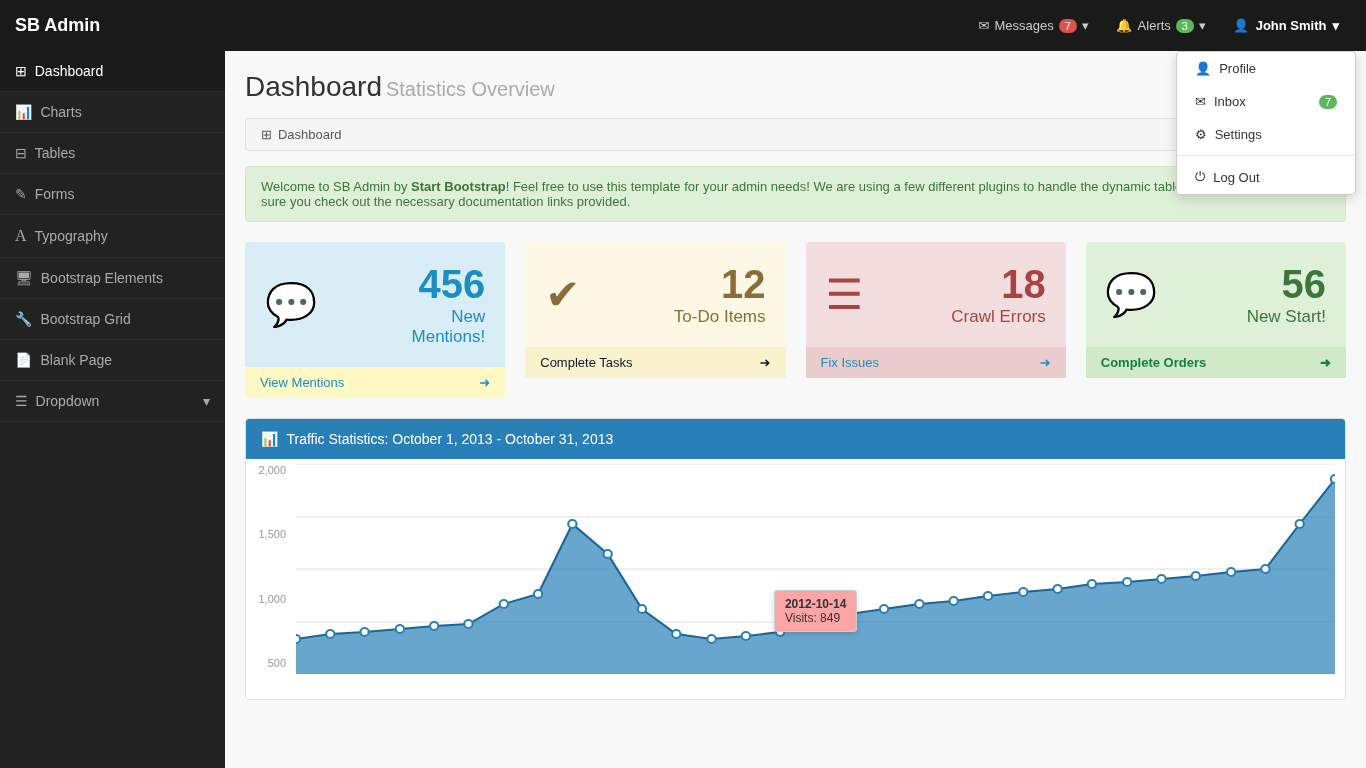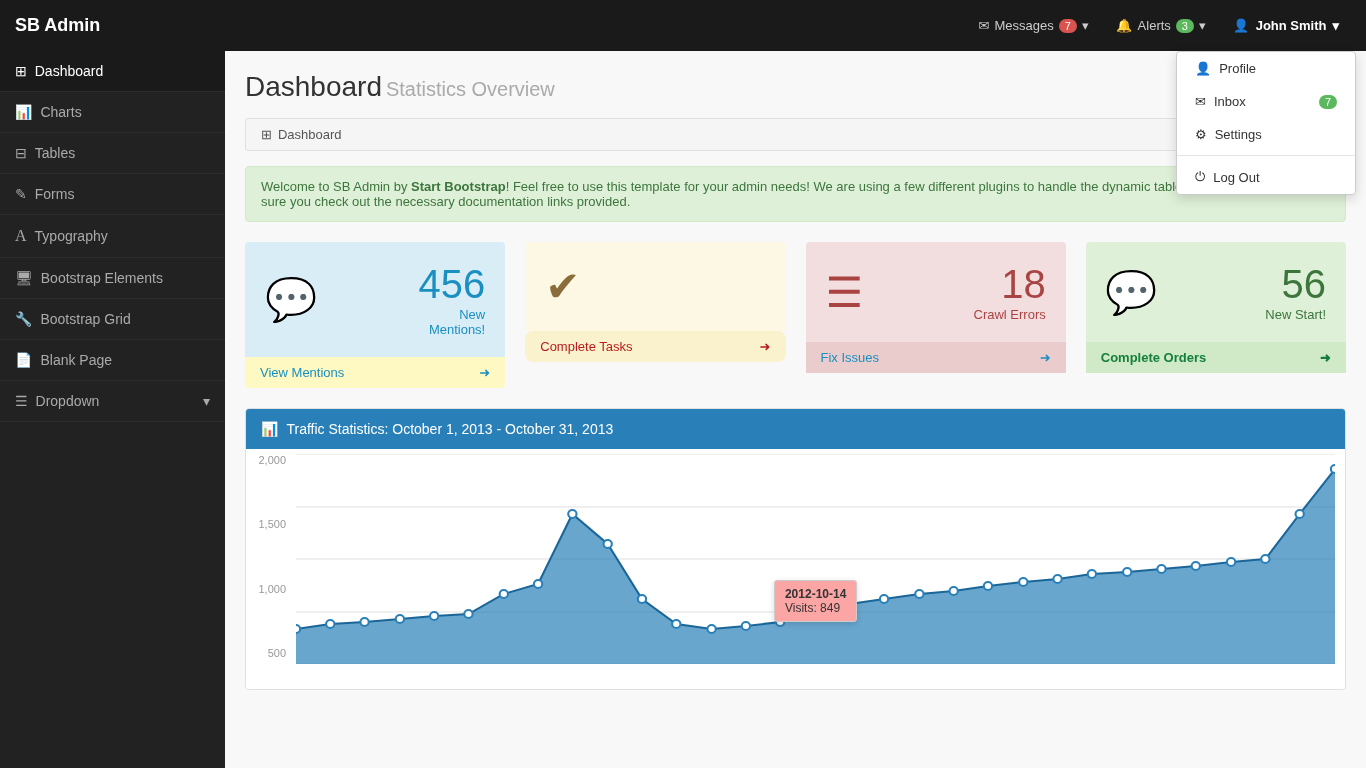--- a/index.html
+++ b/index.html
@@ -157,22 +157,22 @@
     }
     .stat-box-top {
       padding: 20px;
       display: flex;
       align-items: center;
       gap: 15px;
       justify-content: space-between;
     }
     .stat-icon { font-size: 40px; }
     .stat-info { text-align: right; }
-    .stat-number { font-size: 40px; font-weight: 400; }
-    .stat-label { font-size: 13px; }
+    .stat-number { font-size: 40px; font-weight: 700; }
+    .stat-label { font-size: 17px; }
     .stat-box-bottom {
       padding: 8px 15px;
       display: flex;
       align-items: center;
       justify-content: space-between;
       font-size: 13px;
       cursor: pointer;
     }
 
     
@@ -180,21 +180,21 @@
     .stat-blue .stat-icon { color: #1a8fc1; }
     .stat-blue .stat-number { color: #1a8fc1; }
     .stat-blue .stat-label { color: #1a8fc1; }
     .stat-blue .stat-box-bottom { background: #fef9c3; color: #1a8fc1; }
 
     
     .stat-yellow .stat-box-top { background: #fcf8e3; }
     .stat-yellow .stat-icon { color: #8a6d3b; }
     .stat-yellow .stat-number { color: #8a6d3b; }
     .stat-yellow .stat-label { color: #8a6d3b; }
-    .stat-yellow .stat-box-bottom { background: #faf2cc; color: #b91c1c; border-radius: 8px; }
+    .stat-yellow .stat-box-bottom { background: #faf2cc; color: #0f172a; }
 
     
     .stat-red .stat-box-top { background: #f2dede; }
     .stat-red .stat-icon { color: #a94442; }
     .stat-red .stat-number { color: #a94442; }
     .stat-red .stat-label { color: #a94442; }
     .stat-red .stat-box-bottom { background: #ebcccc; color: #1a8fc1; }
 
     
     .stat-green .stat-box-top { background: #dff0d8; }
@@ -414,20 +414,24 @@
       </div>
       <div class="stat-box-bottom">
         <span>View Mentions</span>
         <span>➜</span>
       </div>
     </div>
 
     <div class="stat-box stat-yellow">
       <div class="stat-box-top">
         <span class="stat-icon" style="color:#8a6d3b;font-size:42px;">✔</span>
+        <div class="stat-info">
+          <div class="stat-number">12</div>
+          <div class="stat-label">To-Do Items</div>
+        </div>
       </div>
       <div class="stat-box-bottom">
         <span>Complete Tasks</span>
         <span>➜</span>
       </div>
     </div>
 
     <div class="stat-box stat-red">
       <div class="stat-box-top">
         <span class="stat-icon" style="color:#a94442;font-size:42px;">☰</span>

